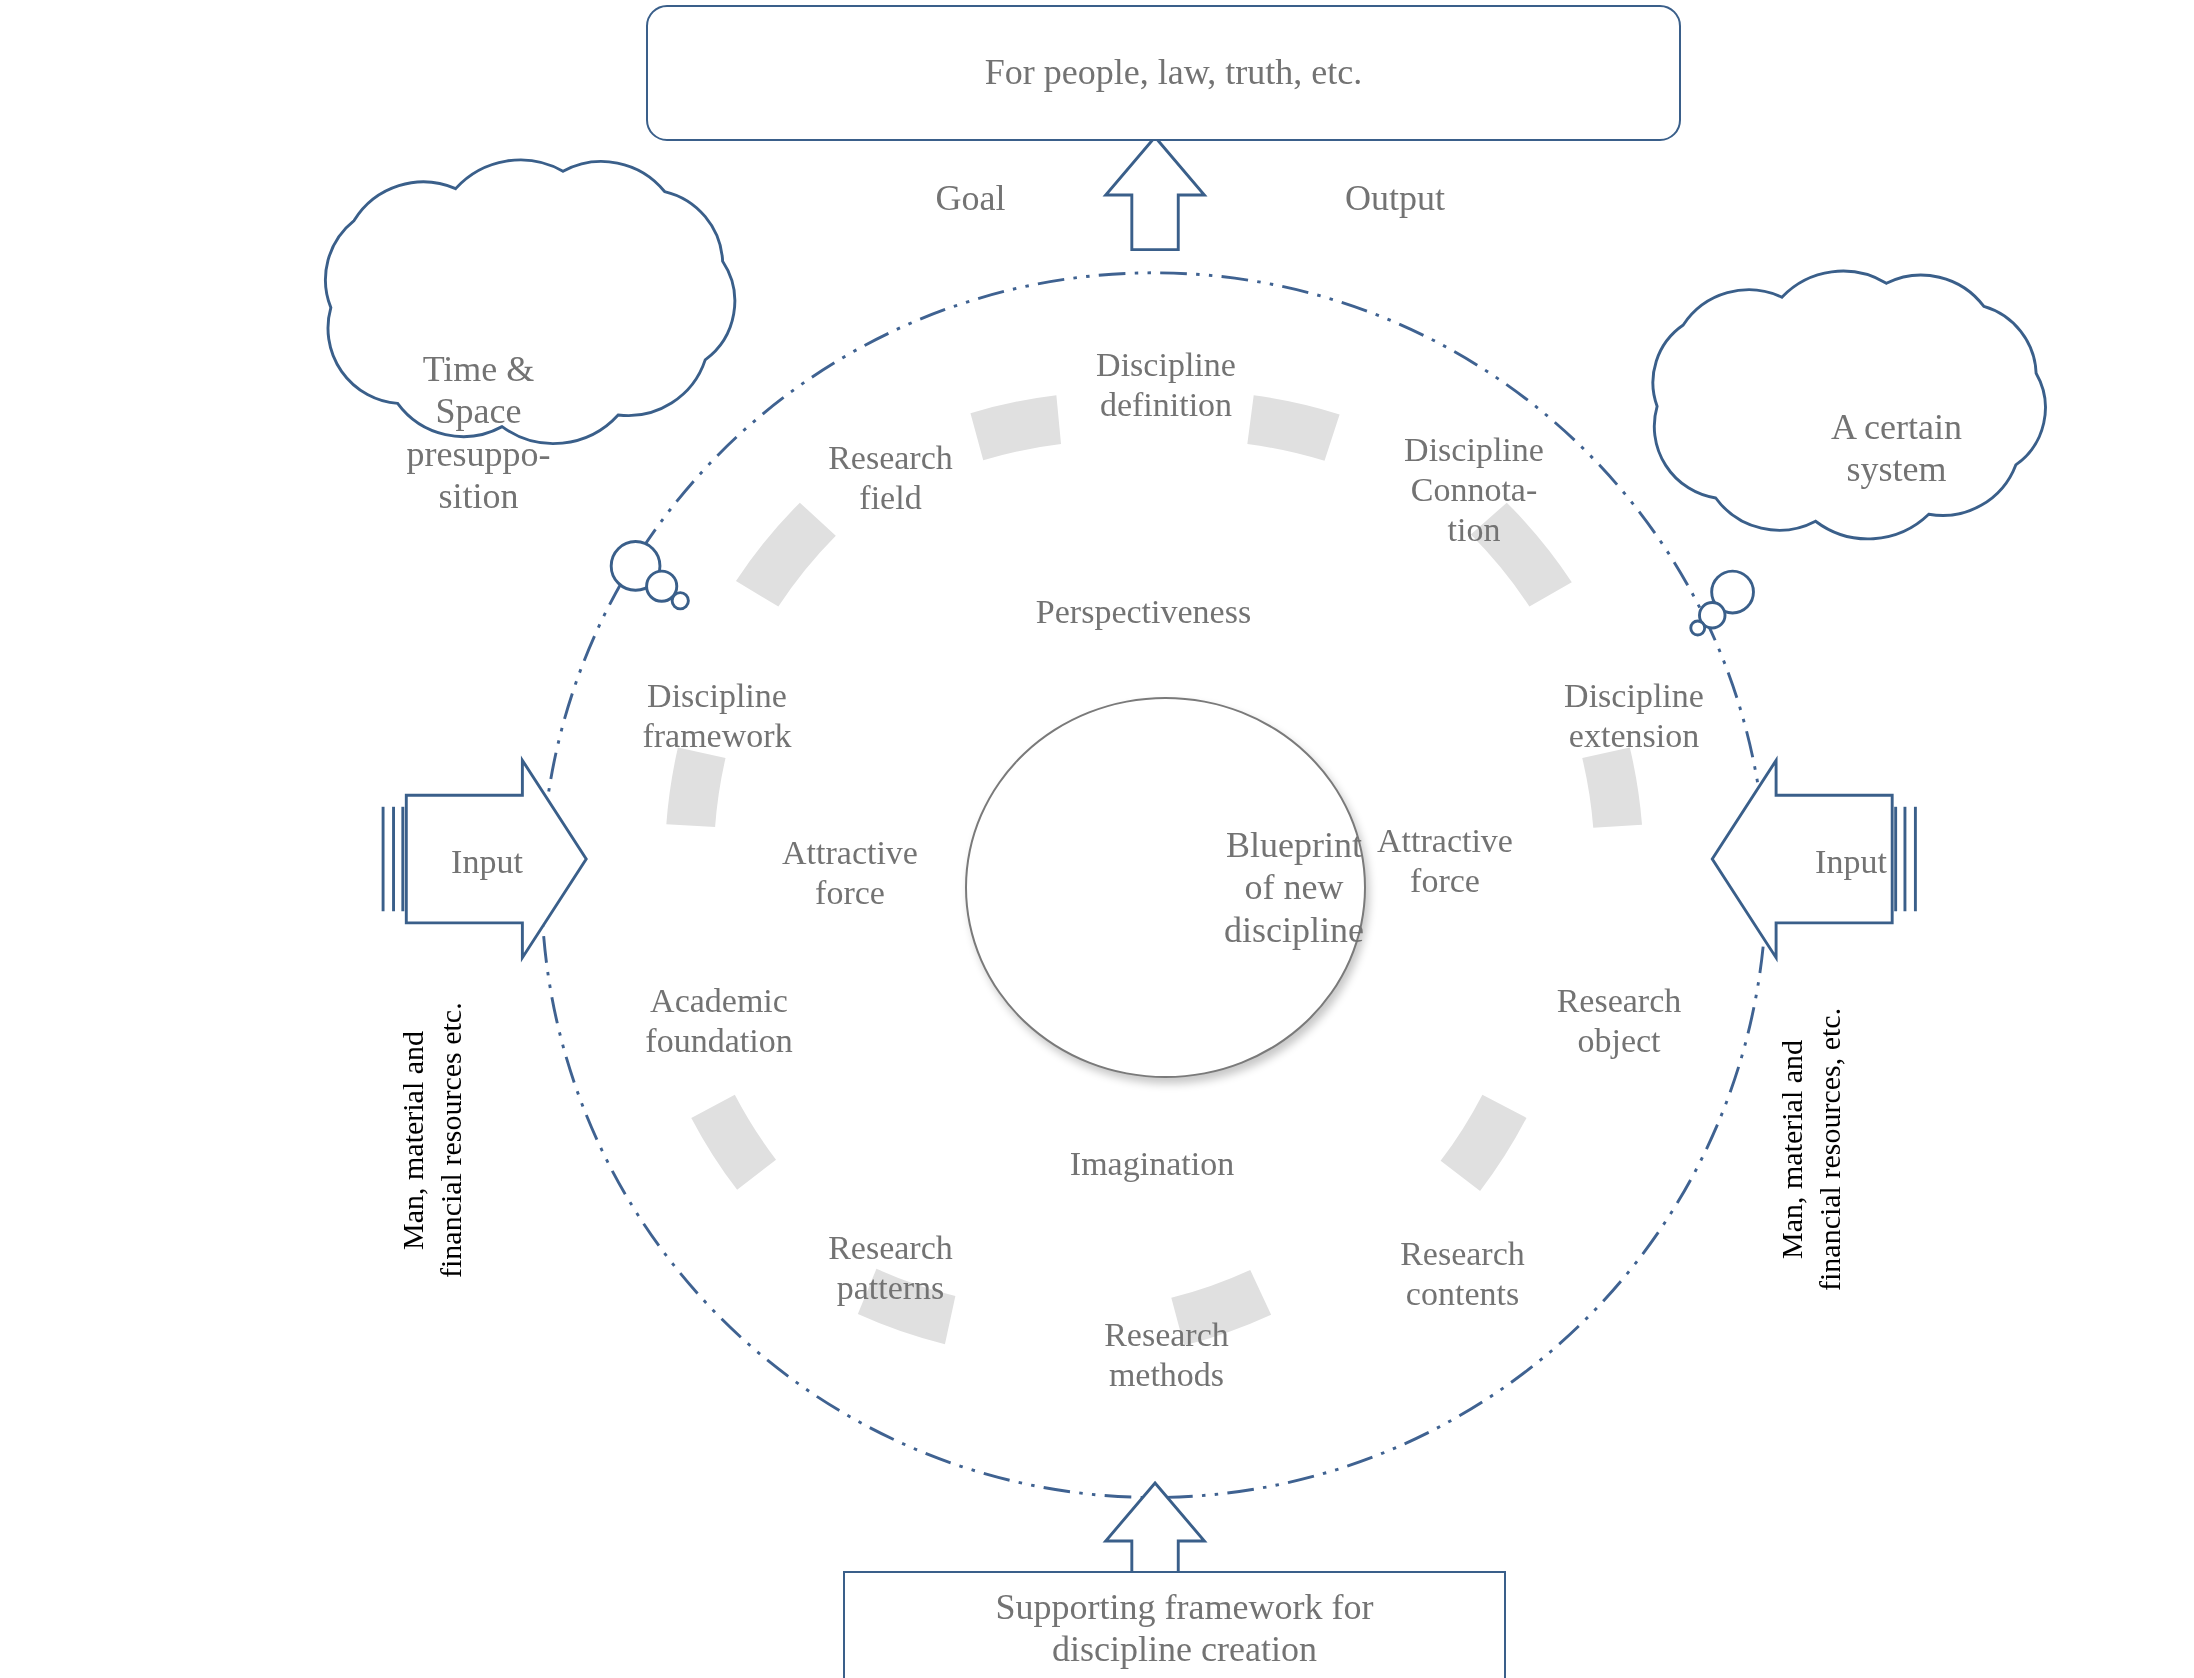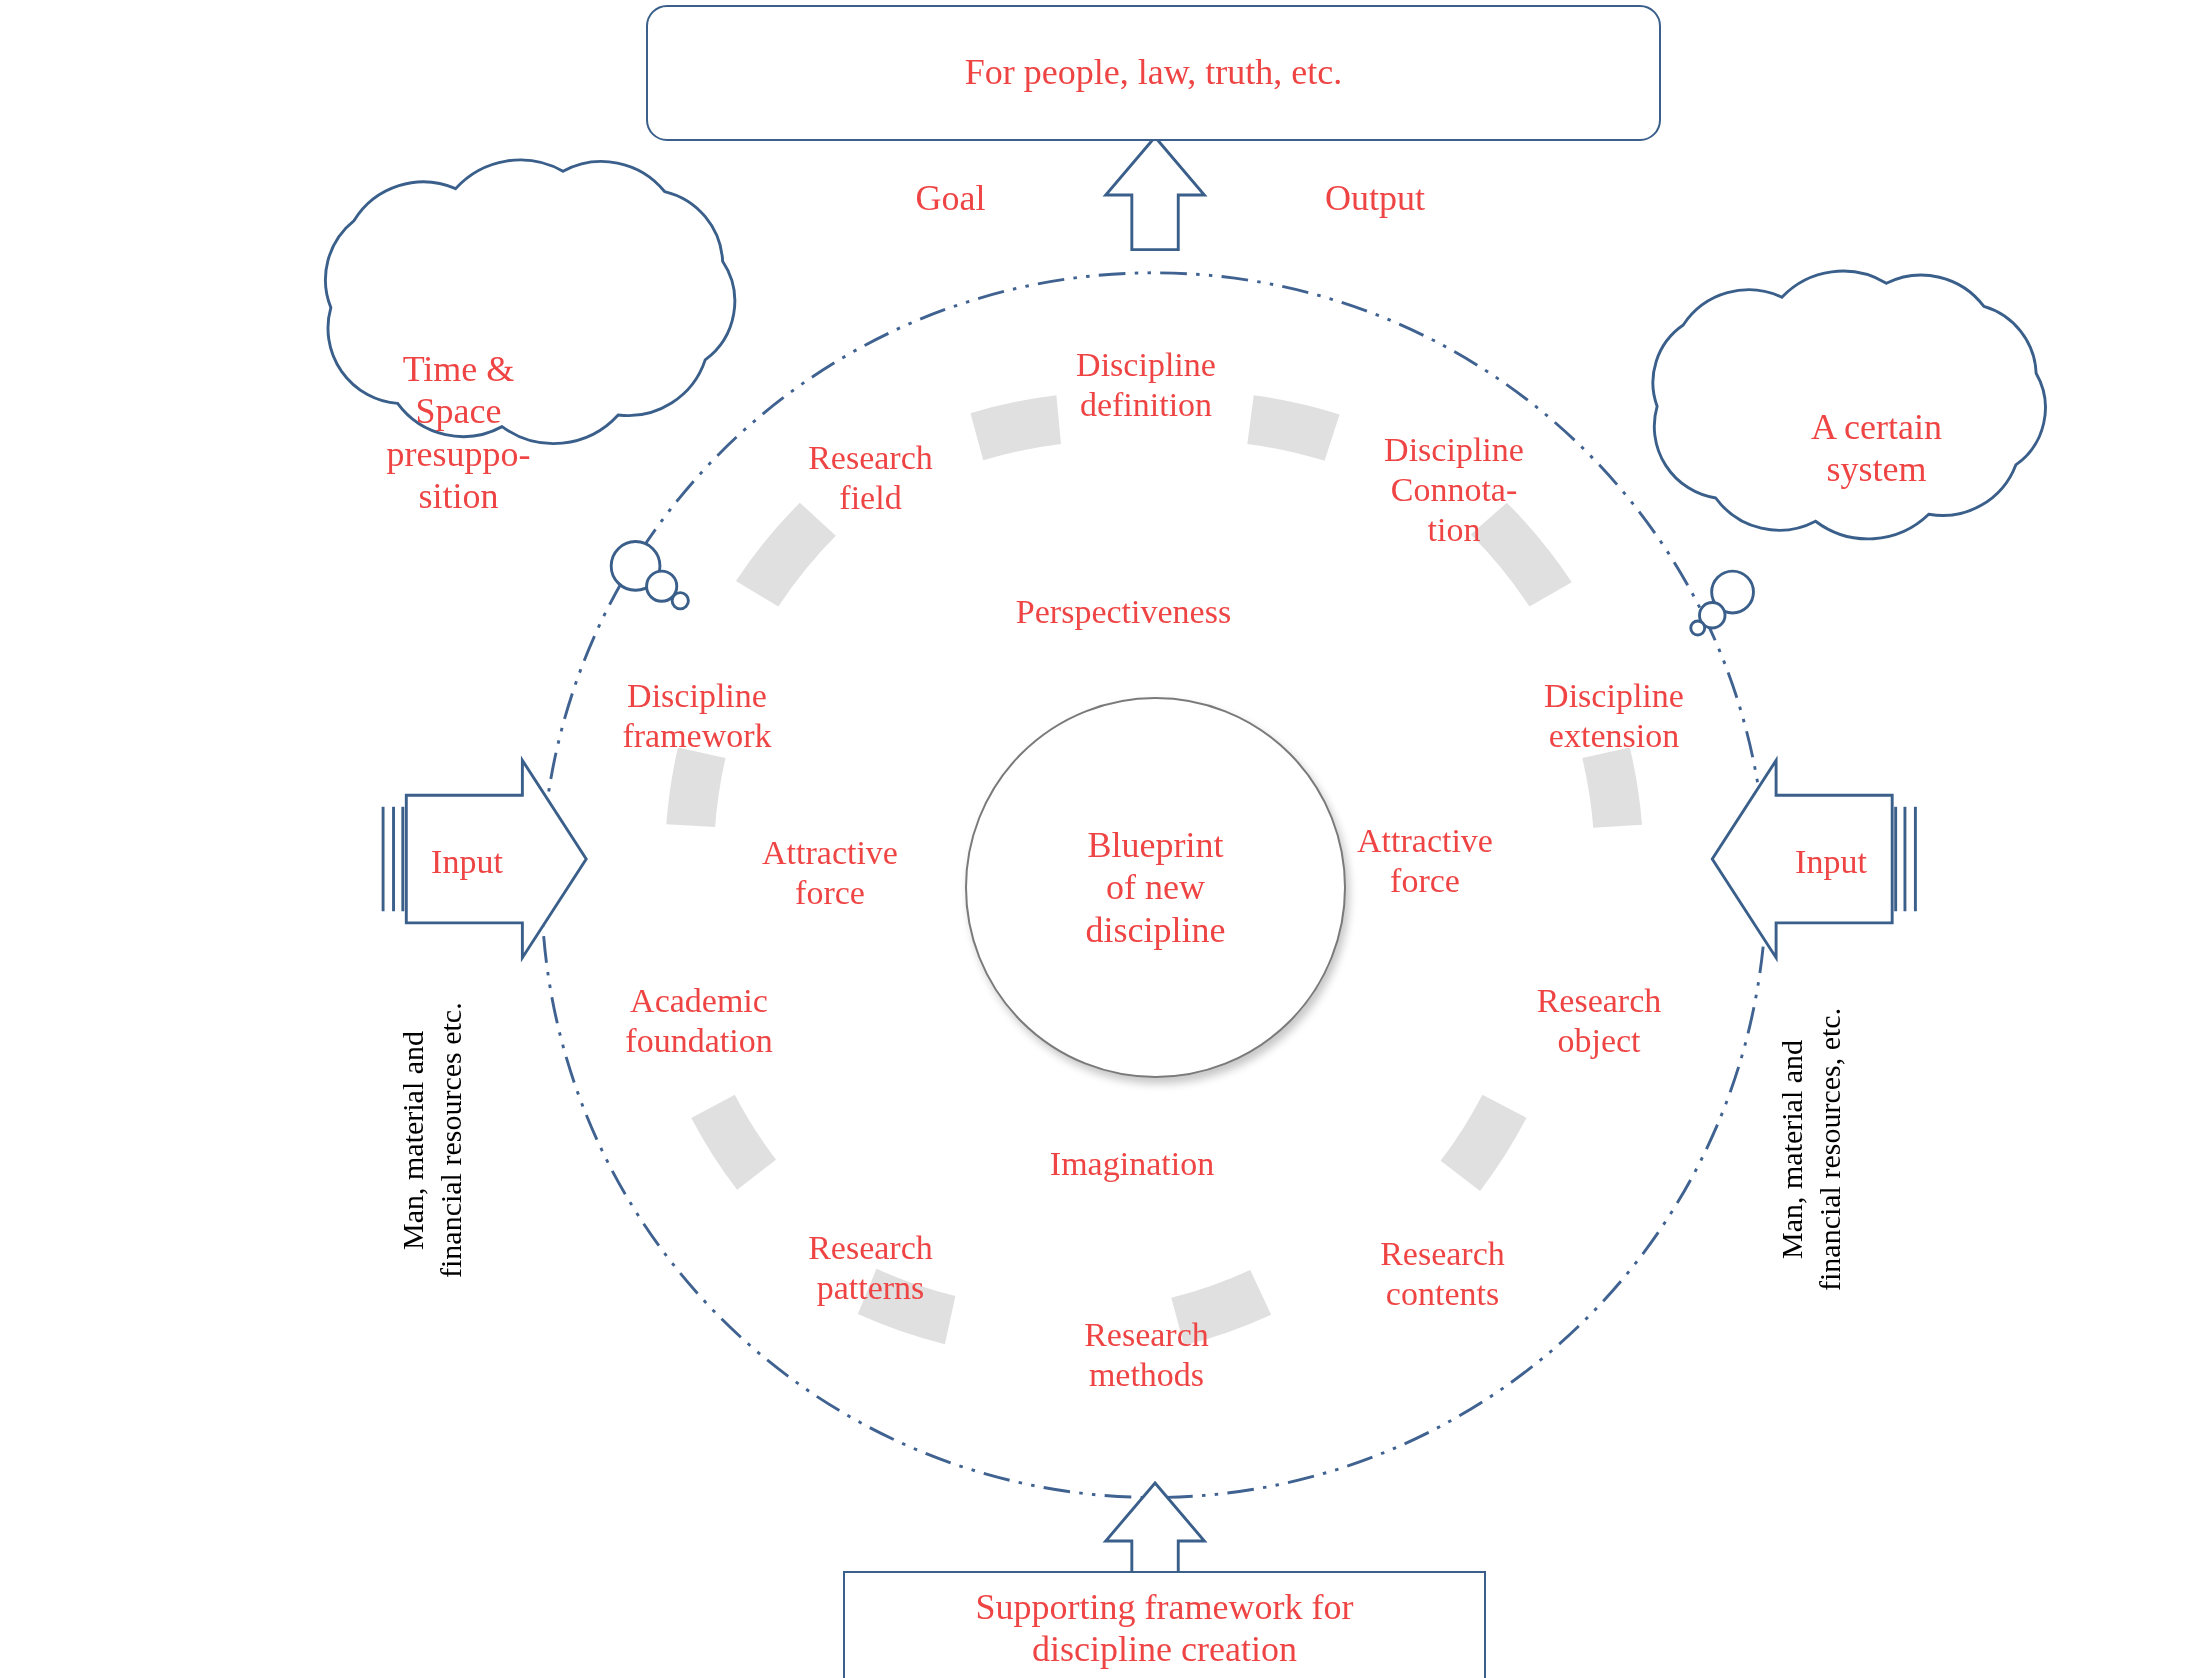--- a/index.html
+++ b/index.html
@@ -16,21 +16,22 @@
     width: 2194px;
     height: 1678px;
     overflow: hidden;
     background: #ffffff;
   }
   .abs { position: absolute; }
   .txt {
     text-align: center;
     line-height: 1.18;
     white-space: pre-line;
-    color: #ef4444;
+    color: #737373;
+    padding-left: 20px;
   }
 
   
   .goal-box {
     left: 646px; top: 4.6px;
     width: 1011px; height: 132px;
     border: 2.9px solid #3a5f8a;
     border-radius: 21px;
     background: #ffffff;
     display: flex; align-items: center; justify-content: center;
@@ -87,21 +88,21 @@
   .n-research-methods      { left: 1039px; top: 1315px; width: 215px; }
 
   
   .center-circle {
     left: 965px; top: 697px;
     width: 377px; height: 377px;
     border: 2.3px solid #7a7a7a;
     border-radius: 50%;
     background: #ffffff;
     box-shadow: 3.5px 5.8px 8.1px rgba(0,0,0,0.22);
-    display: flex; align-items: center; justify-content: center;
+    display: flex; align-items: center; justify-content: flex-end;
     font-size: 36px;
   }
 
   
   .cloud-text { font-size: 36px; }
   .cloud-left-text  { left: 322px;  top: 348px;  width: 273px; }
   .cloud-right-text { left: 1740px; top: 406px;  width: 273px; }
 
   svg.overlay {
     position: absolute;

